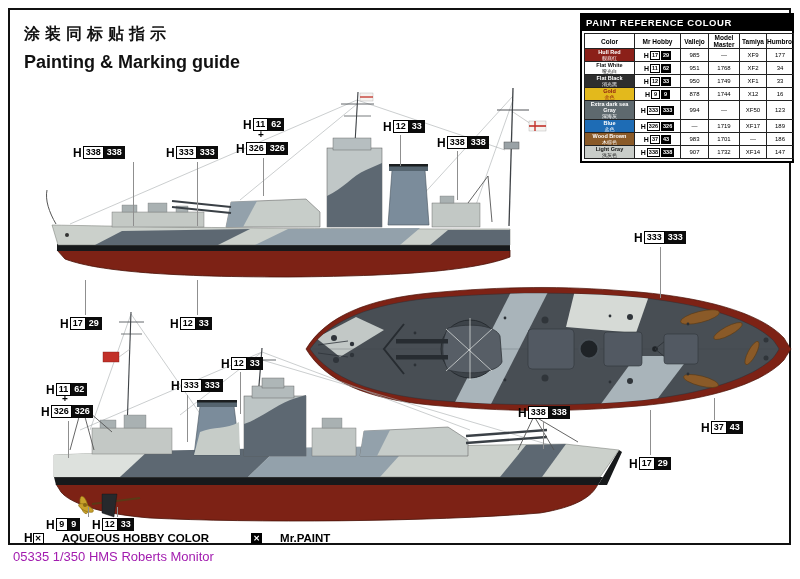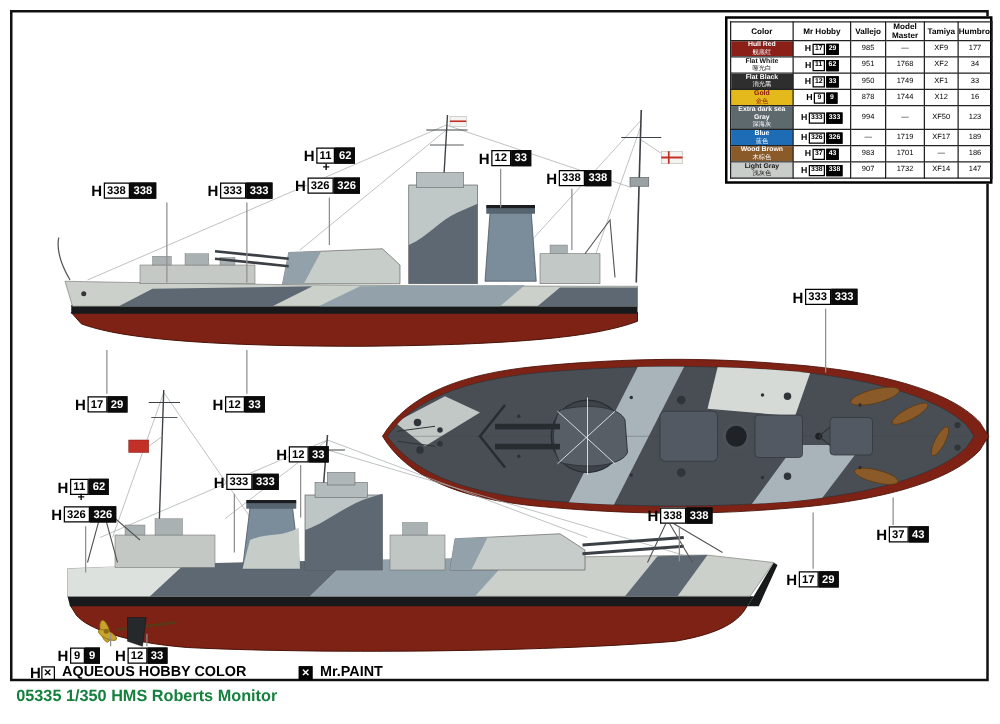--- a/index.html
+++ b/index.html
@@ -7,21 +7,21 @@
     font-family:"Liberation Sans", sans-serif; position:relative; }
   #stage { position:absolute; left:0; top:0; width:800px; height:579px; }
 
   .frame { position:absolute; left:8px; top:8px; width:783px; height:537px;
     border:2px solid #111; }
 
   .titles { position:absolute; left:24px; top:24px; }
   .title-cn { font-size:16px; font-weight:bold; letter-spacing:5px; color:#111; }
   .title-en { font-size:18px; font-weight:bold; color:#111; margin-top:7px; }
 
-  .footer { position:absolute; left:13px; top:549px; font-size:13px; font-weight:bold; color:#15803d; }
+  .footer { position:absolute; left:13px; top:549px; font-size:13px; font-weight:normal; color:#a21caf; }
 
   
   .paint-table { position:absolute; left:580px; top:13px; width:214px;
     border:2px solid #000; background:#fff; }
   .pt-title { background:#000; color:#fff; font-weight:bold; font-size:9.5px;
     letter-spacing:0.6px; padding:2px 4px 3px 4px; }
   .pt-inner { padding:2px; }
   table { border-collapse:collapse; width:100%; table-layout:fixed; }
   th, td { border:1px solid #222; text-align:center; vertical-align:middle;
     padding:0; overflow:hidden; }
@@ -48,21 +48,21 @@
   .plus { position:absolute; font-size:10px; font-weight:bold; color:#000; }
   .leader { position:absolute; width:1px; background:#8f8f8f; }
 
   
   .legend { position:absolute; left:24px; top:531px; display:flex; align-items:center; }
   .legend .h { font-weight:bold; font-size:12px; }
   .legend .box-w { border:1px solid #000; background:#fff; color:#000; width:11px; height:11px;
     font-size:8px; font-weight:bold; text-align:center; line-height:10px; display:inline-block; }
   .legend .box-b { border:1px solid #000; background:#000; color:#fff; width:11px; height:11px;
     font-size:8px; font-weight:bold; text-align:center; line-height:10px; display:inline-block; }
-  .legend .lbl { font-size:11.5px; font-weight:bold; margin-left:6px; }
+  .legend .lbl { font-size:11.5px; font-weight:bold; margin-left:18px; }
   .legend .gap { width:42px; }
 
   svg.ships { position:absolute; left:0; top:0; width:800px; height:579px; }
 </style>
 </head>
 <body>
 
 <div id="stage">
 
   <div class="frame"></div>
@@ -221,22 +221,27 @@
         <ellipse cx="84" cy="505" rx="3.5" ry="9" fill="#c9a22b" stroke="#8a6a14" stroke-width="0.6" transform="rotate(-15 84 505)"></ellipse>
         <ellipse cx="86" cy="508" rx="8" ry="3" fill="#c9a22b" stroke="#8a6a14" stroke-width="0.6" transform="rotate(25 86 508)"></ellipse>
         <circle cx="85" cy="505" r="2" fill="#8a6a14"></circle>
       </g>
       <g>
         <path d="M102,494 L117,494 L114,517 L102,513 Z" fill="#26292c" stroke="#101214" stroke-width="0.4"></path>
       </g>
     </g>
   </svg>
 
+  <div class="titles">
+    <div class="title-cn">涂装同标贴指示</div>
+    <div class="title-en">Painting &amp; Marking guide</div>
+  </div>
 
   <div class="paint-table">
+    <div class="pt-title">PAINT  REFERENCE  COLOUR</div>
     <div class="pt-inner">
       <table>
         <colgroup>
           <col style="width:50px">
             <col style="width:46px">
             <col style="width:28px">
           <col style="width:31px">
             <col style="width:27px">
             <col style="width:27px">
         </colgroup>

